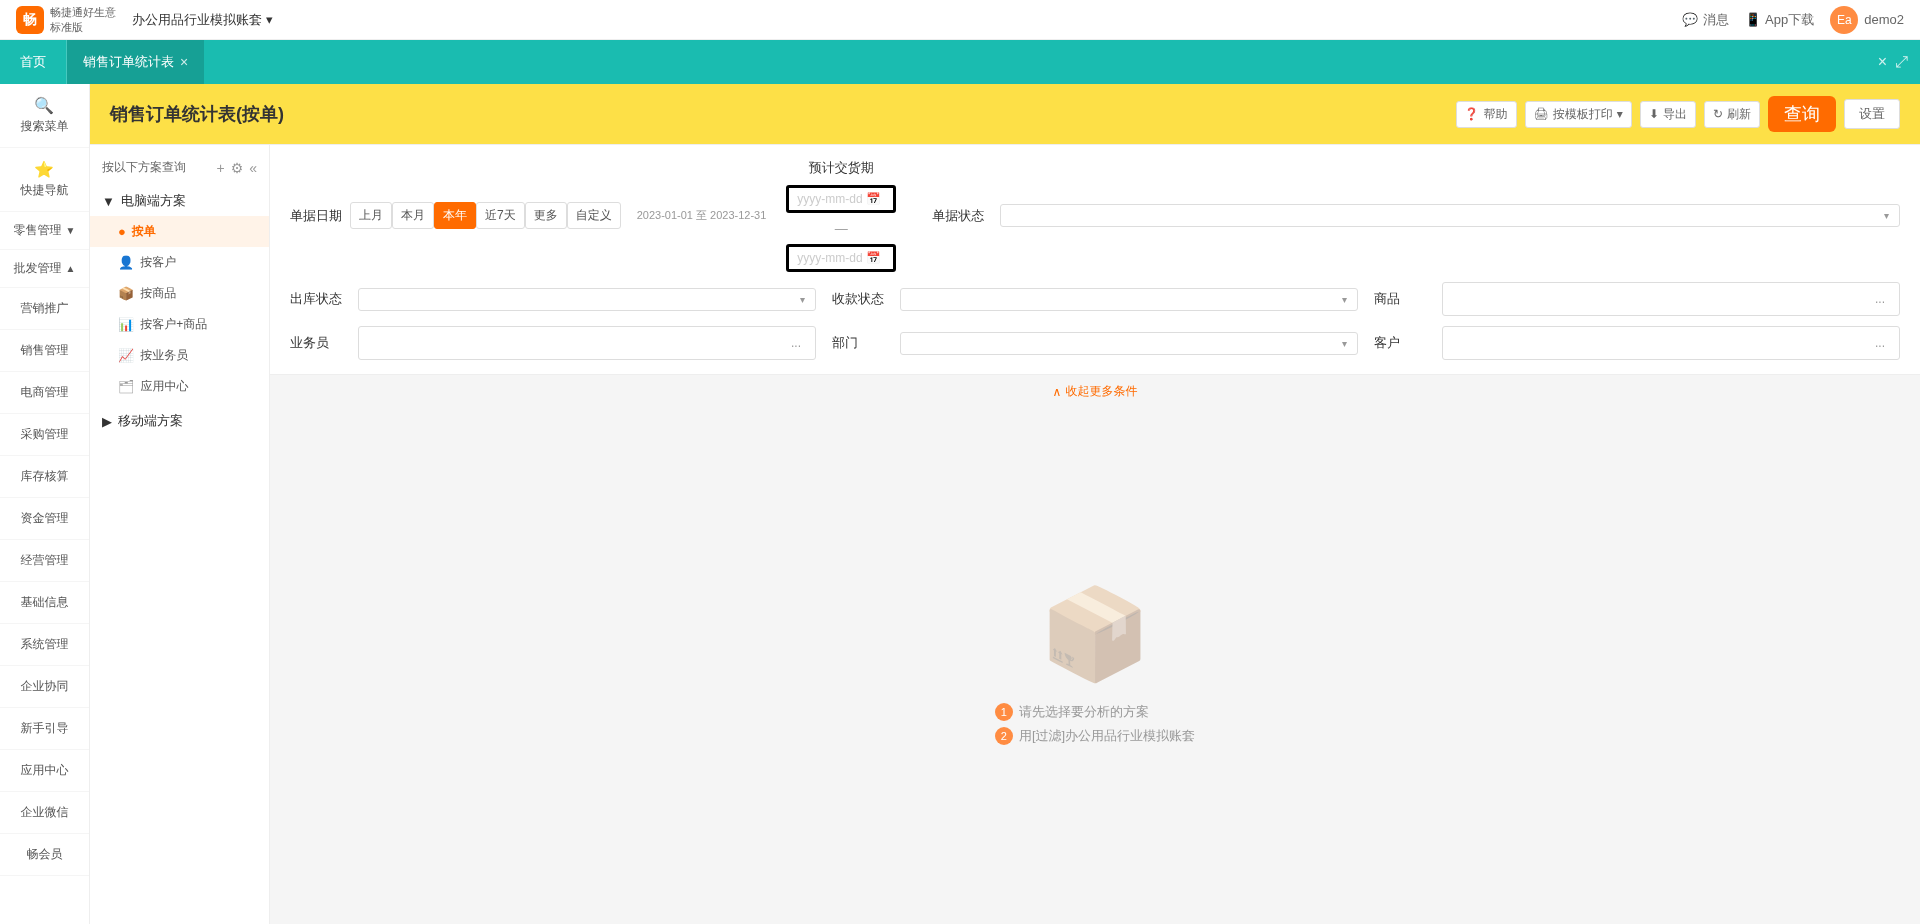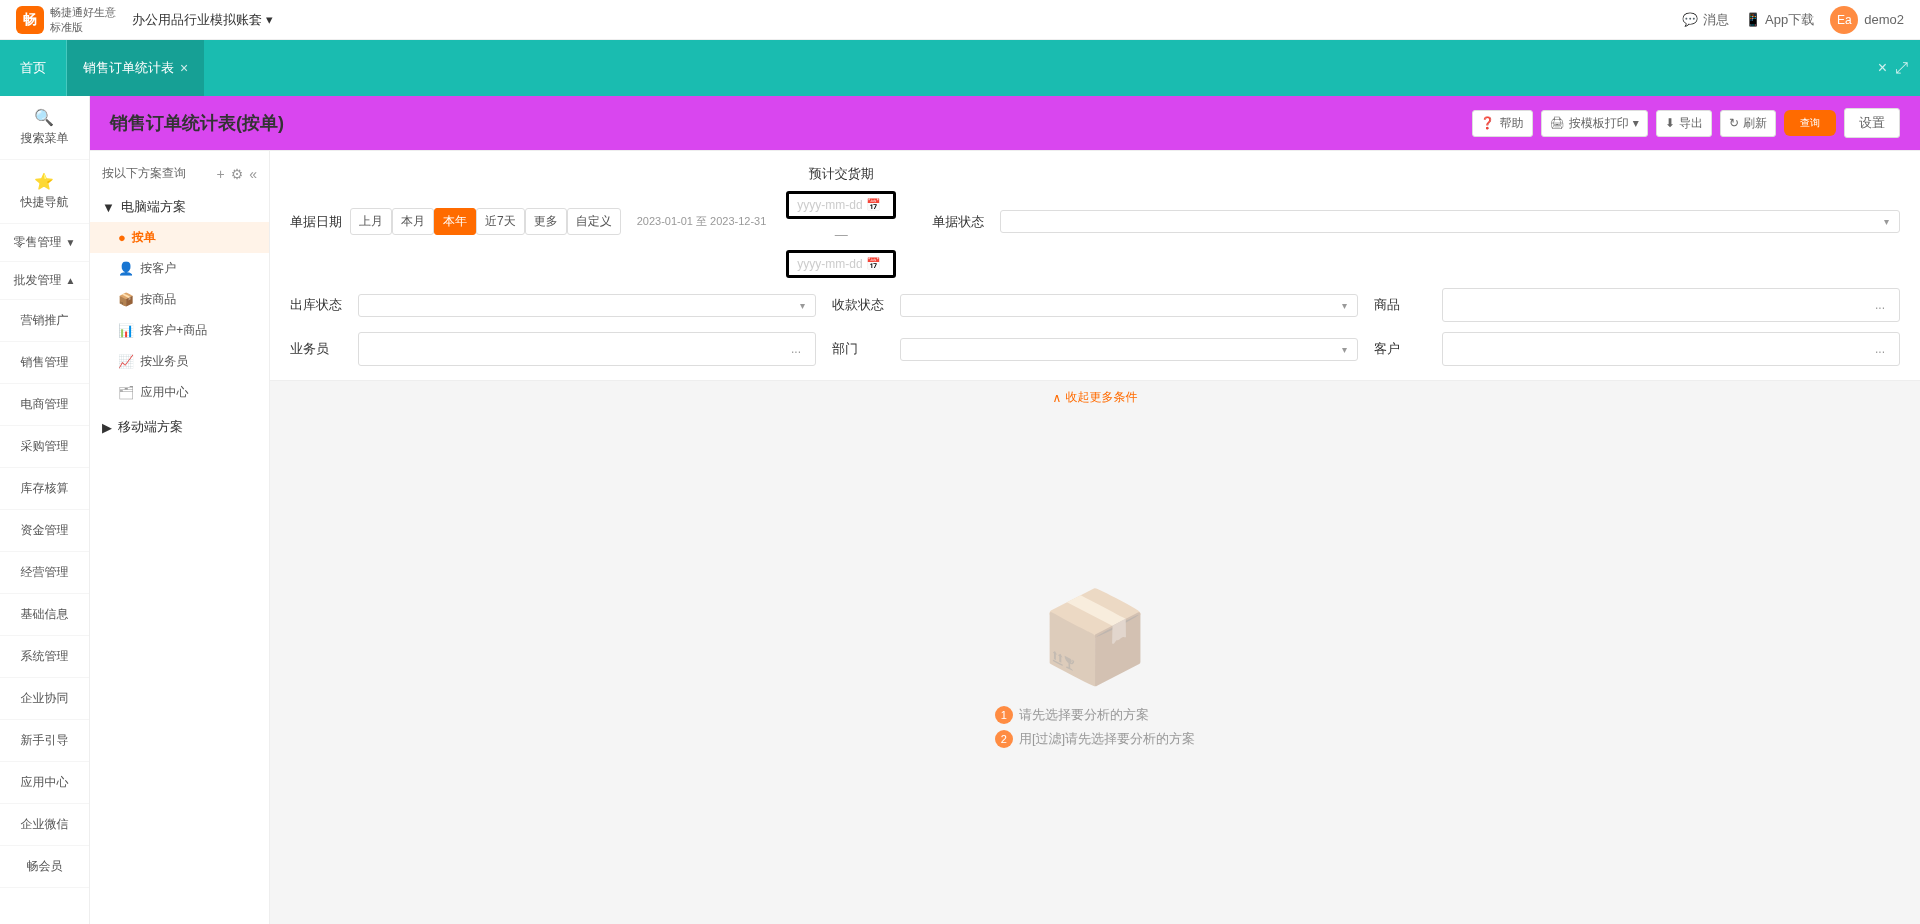--- a/index.html
+++ b/index.html
@@ -21,21 +21,21 @@
     .logo-icon { width: 28px; height: 28px; background: #ff6b00; border-radius: 6px; display: flex; align-items: center; justify-content: center; color: #fff; font-size: 14px; font-weight: bold; }
     .logo-text { font-size: 11px; color: #666; line-height: 1.3; }
     .app-selector { display: flex; align-items: center; gap: 4px; color: #333; font-size: 13px; cursor: pointer; padding: 4px 8px; }
     .top-bar-right { display: flex; align-items: center; gap: 16px; color: #666; font-size: 13px; }
     .top-bar-right span { display: flex; align-items: center; gap: 4px; cursor: pointer; }
     .avatar { width: 28px; height: 28px; border-radius: 50%; background: #ff8c42; display: flex; align-items: center; justify-content: center; color: #fff; font-size: 12px; }
 
     
     .tab-bar {
       background: #1abcb0;
-      height: 56px;
+      height: 44px;
       display: flex;
       align-items: stretch;
       flex-shrink: 0;
     }
     .tab-home {
       padding: 0 20px;
       display: flex;
       align-items: center;
       color: #fff;
       font-size: 13px;
@@ -94,37 +94,37 @@
     .page-area {
       flex: 1;
       display: flex;
       flex-direction: column;
       overflow: hidden;
       background: #f5f5f5;
     }
 
     
     .page-header {
-      background: #d946ef;
+      background: #fde047;
       padding: 12px 20px;
       border-bottom: 1px solid #eee;
       display: flex;
       align-items: center;
       justify-content: space-between;
       flex-shrink: 0;
     }
     .page-title { font-size: 18px; font-weight: bold; color: #333; }
     .page-action-btn {
       display: flex; align-items: center; gap: 4px;
       font-size: 12px; color: #666; cursor: pointer; padding: 4px 8px;
       border: 1px solid #ddd; border-radius: 3px; background: #fff;
     }
     .btn-primary {
       background: #ff6b00; color: #fff; border: none;
-      padding: 6px 16px; border-radius: 6px; cursor: pointer; font-size: 10px;
+      padding: 6px 16px; border-radius: 6px; cursor: pointer; font-size: 18px;
     }
     .btn-secondary {
       background: #fff; color: #666; border: 1px solid #ddd;
       padding: 5px 14px; border-radius: 3px; cursor: pointer; font-size: 13px;
     }
 
     
     .content-area {
       flex: 1;
       display: flex;
@@ -580,21 +580,21 @@
         <div class="data-area">
           <div class="empty-state">
             <div style="font-size:90px;opacity:0.35;">📦</div>
             <ul class="empty-tips">
               <li>
                 <div class="tip-num">1</div>
                 <span>请先选择要分析的方案</span>
               </li>
               <li>
                 <div class="tip-num">2</div>
-                <span>用[过滤]请先选择要分析的方案</span>
+                <span>用[过滤]办公用品行业模拟账套</span>
               </li>
             </ul>
           </div>
         </div>
 
       </div>
     </div>
   </div>
 </div>
 

